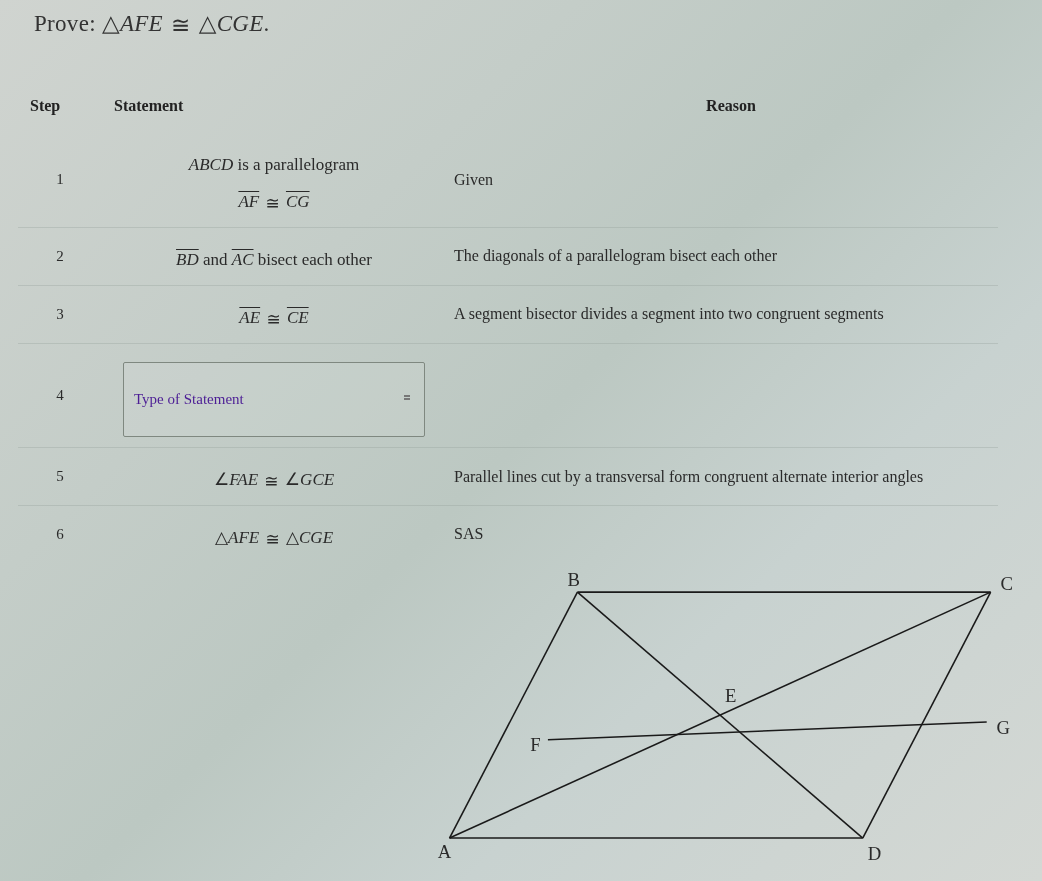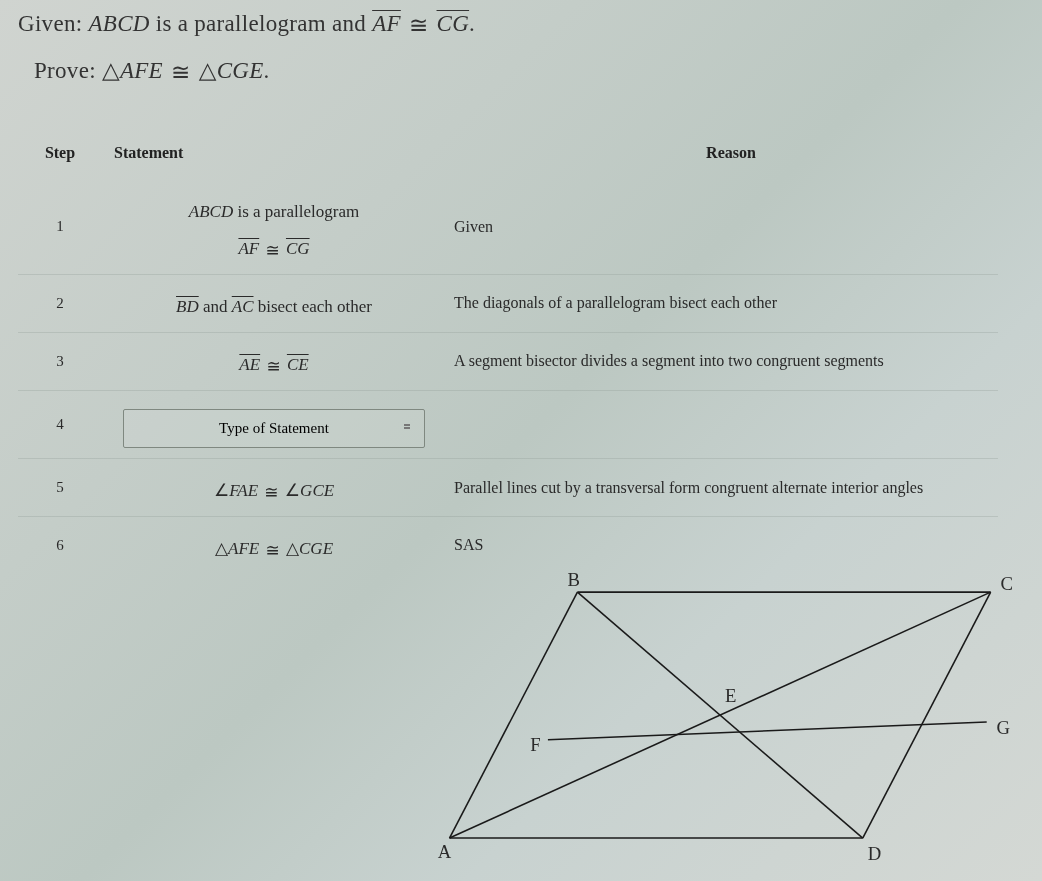--- a/index.html
+++ b/index.html
@@ -32,44 +32,44 @@
     border-spacing: 0;
     font-size: 17px;
   }
   .proof-table th {
     text-align: left;
     font-weight: bold;
     font-size: 16px;
     padding: 10px 12px 18px 12px;
     color: #222;
   }
-  .proof-table th.step-h { width: 60px; text-align: center;}
+  .proof-table th.step-h { width: 60px; text-align: left;}
   .proof-table th.stmt-h { width: 320px; }
   .proof-table th.reason-h { text-align: center; padding-left: 30px;}
   .proof-table td {
     padding: 10px 8px;
     vertical-align: middle;
     color: #2a2a2a;
   }
   .proof-table tr.row td {
     border-top: 1px solid rgba(150,160,155,0.35);
   }
   .proof-table tr.row:first-of-type td { border-top: none; }
   .step-col { text-align: center; font-size: 15px; color: #444;}
   .stmt-col { text-align: center; font-size: 17px; }
   .reason-col { text-align: left; font-size: 16px; padding-left: 30px; color: #333;}
   .stmt-line { line-height: 1.7; white-space: nowrap; margin-top: 8px;}
   .type-box {
     display: block;
     border: 1px solid #7f8880;
     background: rgba(255,255,255,0.08);
-    padding: 6px 10px;
+    padding: 24px 10px;
     font-size: 15px;
-    color: #000000;
-    text-align: center;
+    color: #4c1d95;
+    text-align: left;
     position: relative;
     width: 280px;
     margin: 0 auto;
     border-radius: 2px;
   }
   .type-box::after {
     content: "";
     position: absolute;
     right: 14px;
     top: 50%;
@@ -89,25 +89,20 @@
     font-family: Georgia, serif;
     font-size: 19px;
     fill: #2a2a2a;
   }
 </style>
 </head>
 <body>
 
 <div class="page">
 
-  <div class="given">
-    <span>Given: </span><span class="math-i">ABCD</span><span> is a parallelogram and </span><span class="overline math-i">AF</span>
-    <span class="cong">≅</span>
-    <span class="overline math-i">CG</span><span>.</span>
-  </div>
 
   <div class="prove">
     <span>Prove: </span><span>△</span><span class="math-i">AFE</span>
     <span class="cong">≅</span>
     <span>△</span><span class="math-i">CGE</span><span>.</span>
   </div>
 
   <table class="proof-table">
     <thead>
       <tr>

